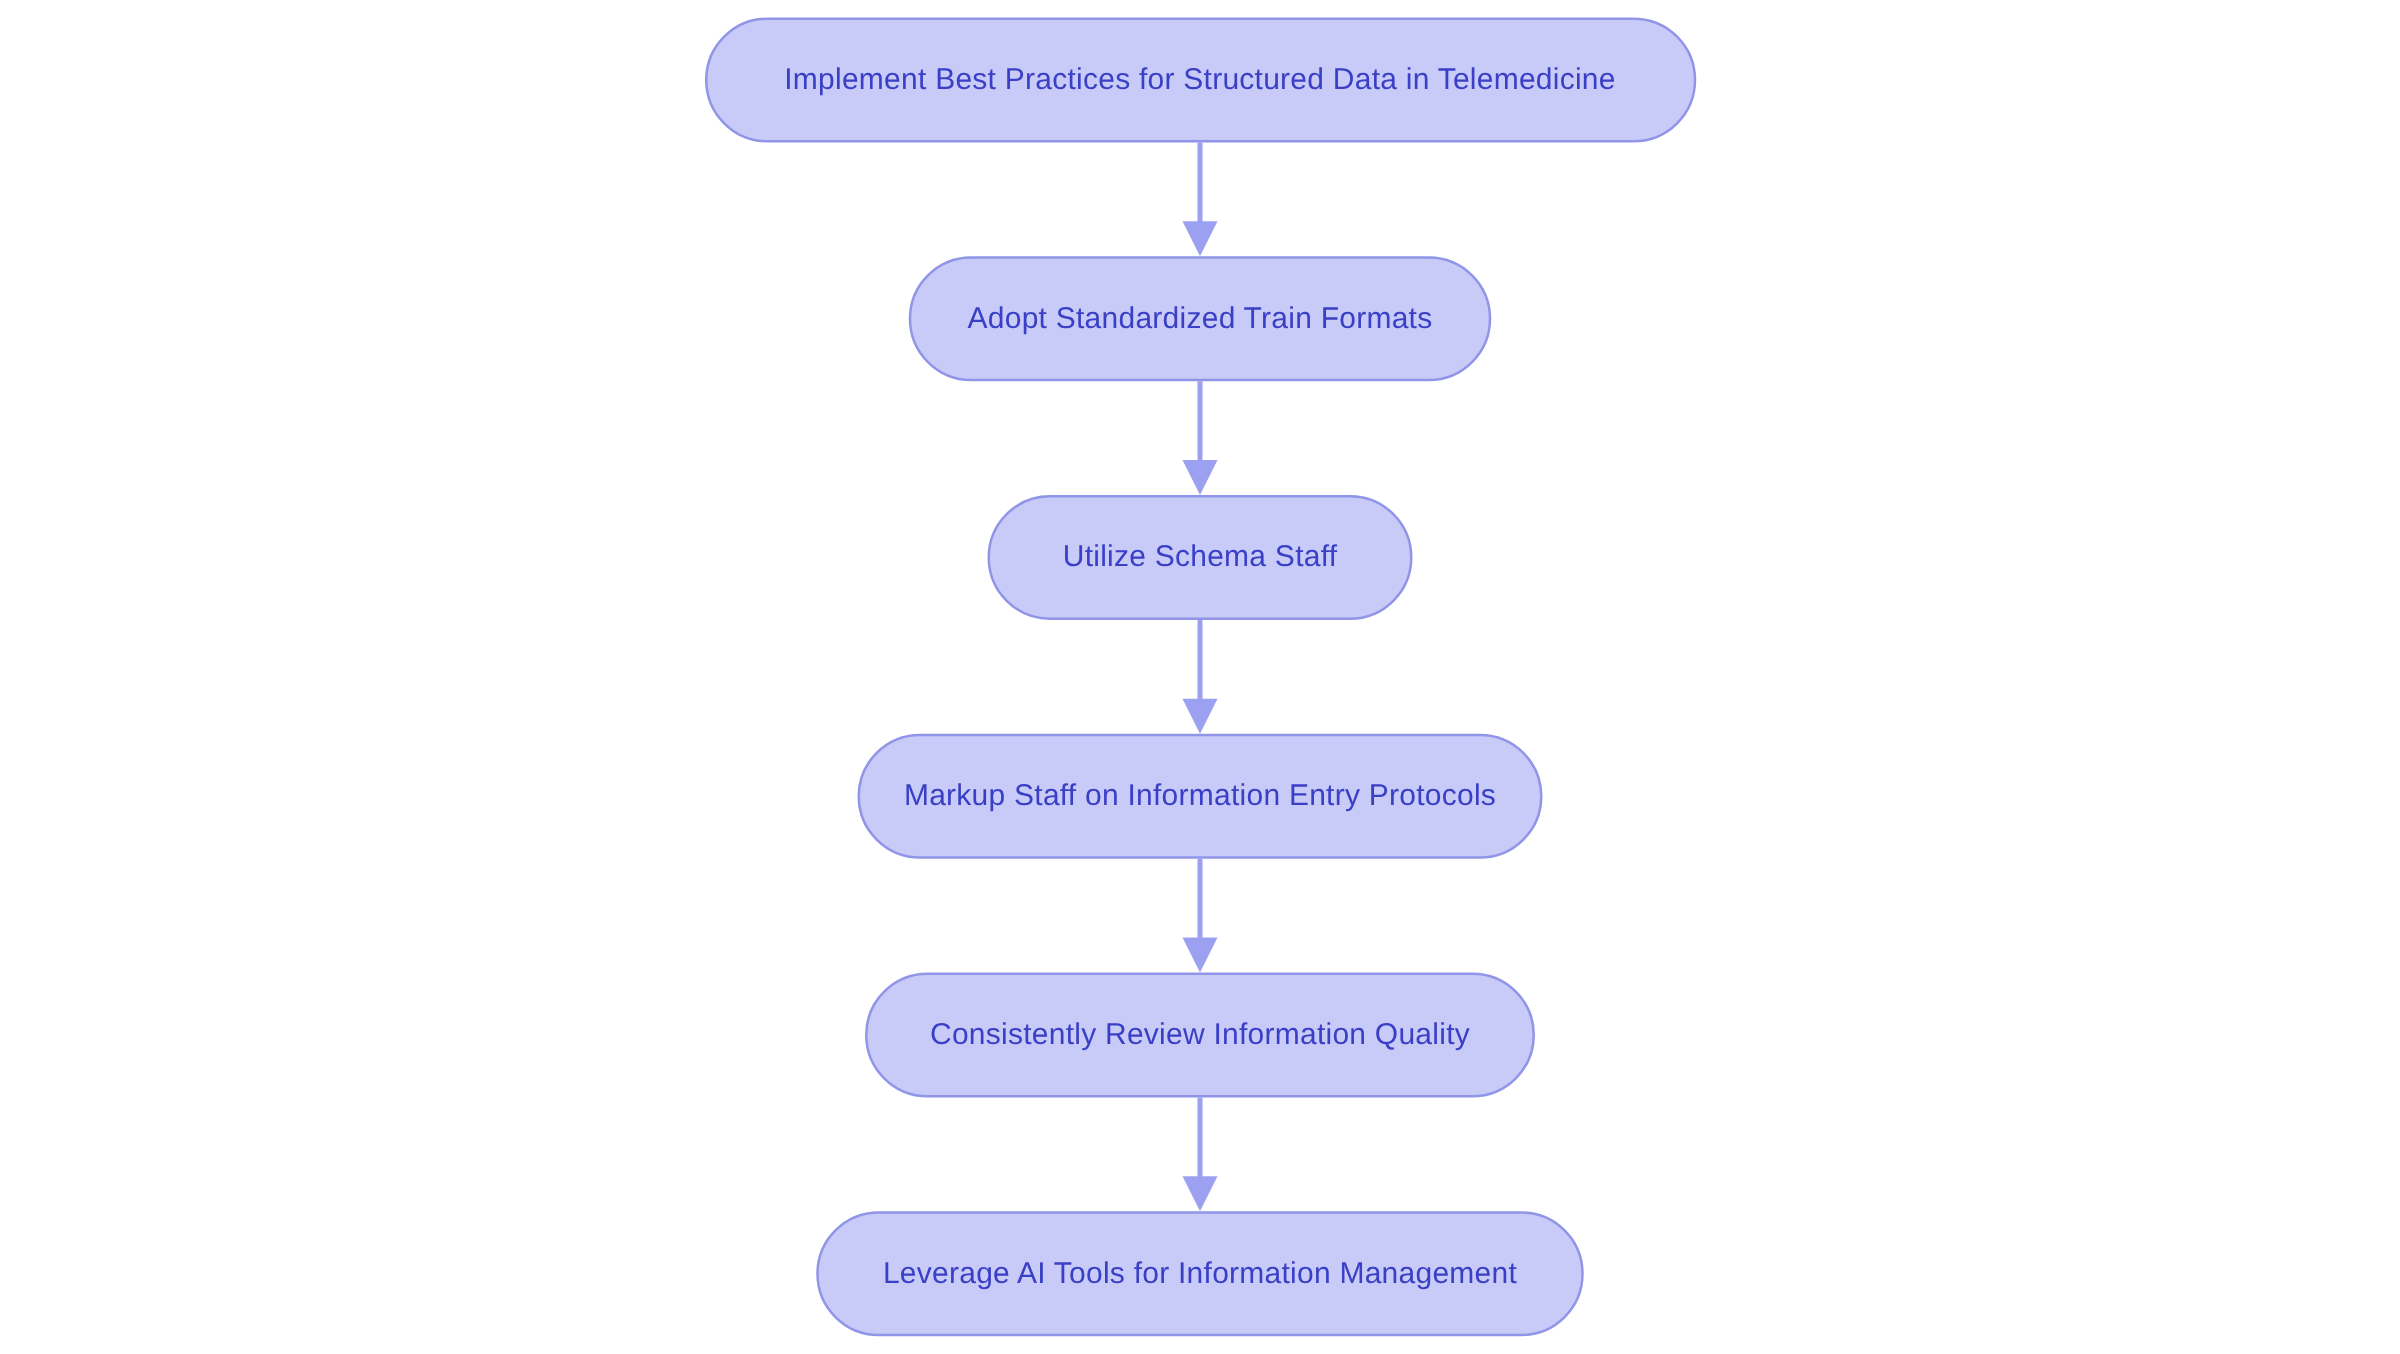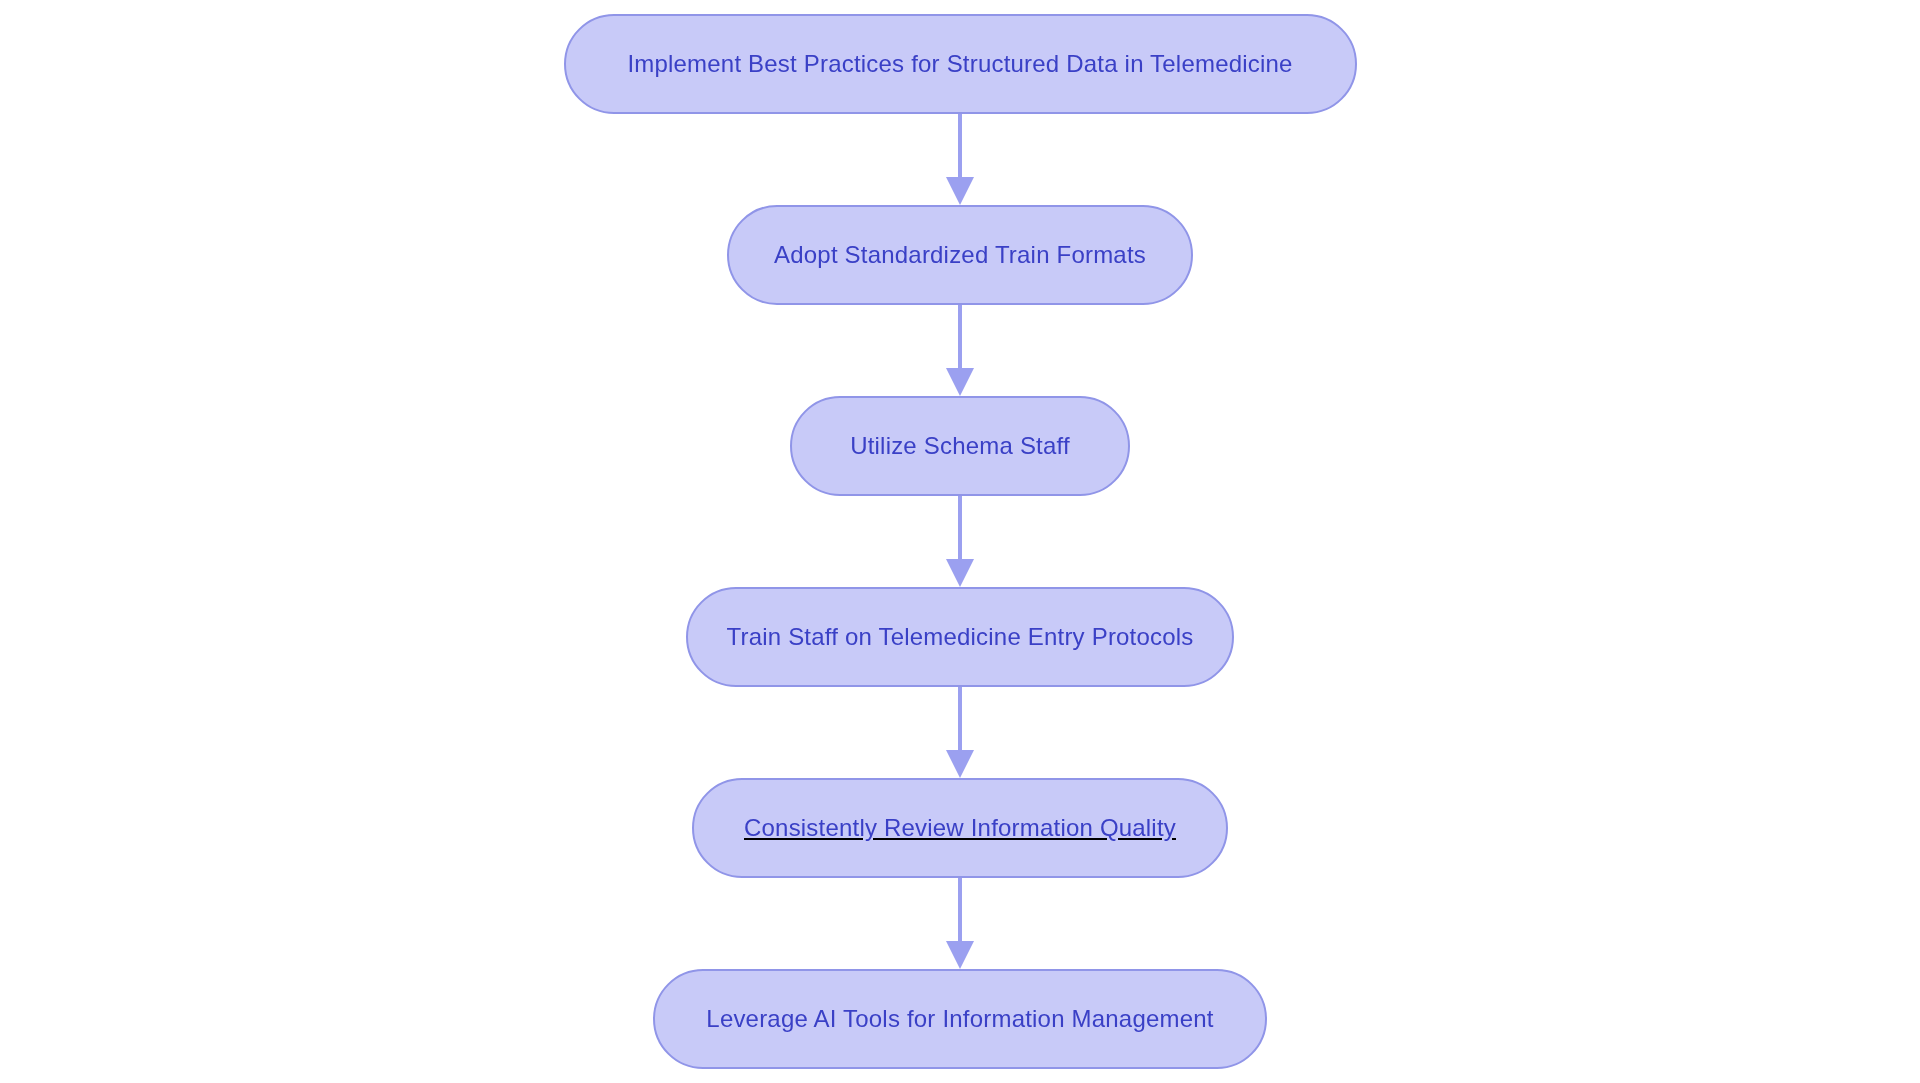--- a/index.html
+++ b/index.html
@@ -45,21 +45,21 @@
     font-size: 24px;
     font-weight: 400;
     letter-spacing: 0.2px;
     white-space: nowrap;
     text-align: center;
   }
   .n1 { width: 793px; }
   .n2 { width: 466px; }
   .n3 { width: 340px; }
   .n4 { width: 548px; }
-  .n5 { width: 536px; text-decoration: underline; }
+  .n5 { width: 536px; }
   .n6 { width: 614px; }
   .arrow {
     position: relative;
     height: 91px;
     width: 30px;
     flex: 0 0 auto;
   }
   .arrow-line {
     position: absolute;
     top: 0;
@@ -110,21 +110,21 @@
     <div class="node n3">
       <span class="node-label">Utilize Schema Staff</span>
     </div>
 
     <div class="arrow">
       <span class="arrow-line"></span>
       <span class="arrow-head"></span>
     </div>
 
     <div class="node n4">
-      <span class="node-label">Train Staff on Telemedicine Entry Protocols</span>
+      <span class="node-label">Markup Staff on Information Entry Protocols</span>
     </div>
 
     <div class="arrow">
       <span class="arrow-line"></span>
       <span class="arrow-head"></span>
     </div>
 
     <div class="node n5">
       <span class="node-label">Consistently Review Information Quality</span>
     </div>

